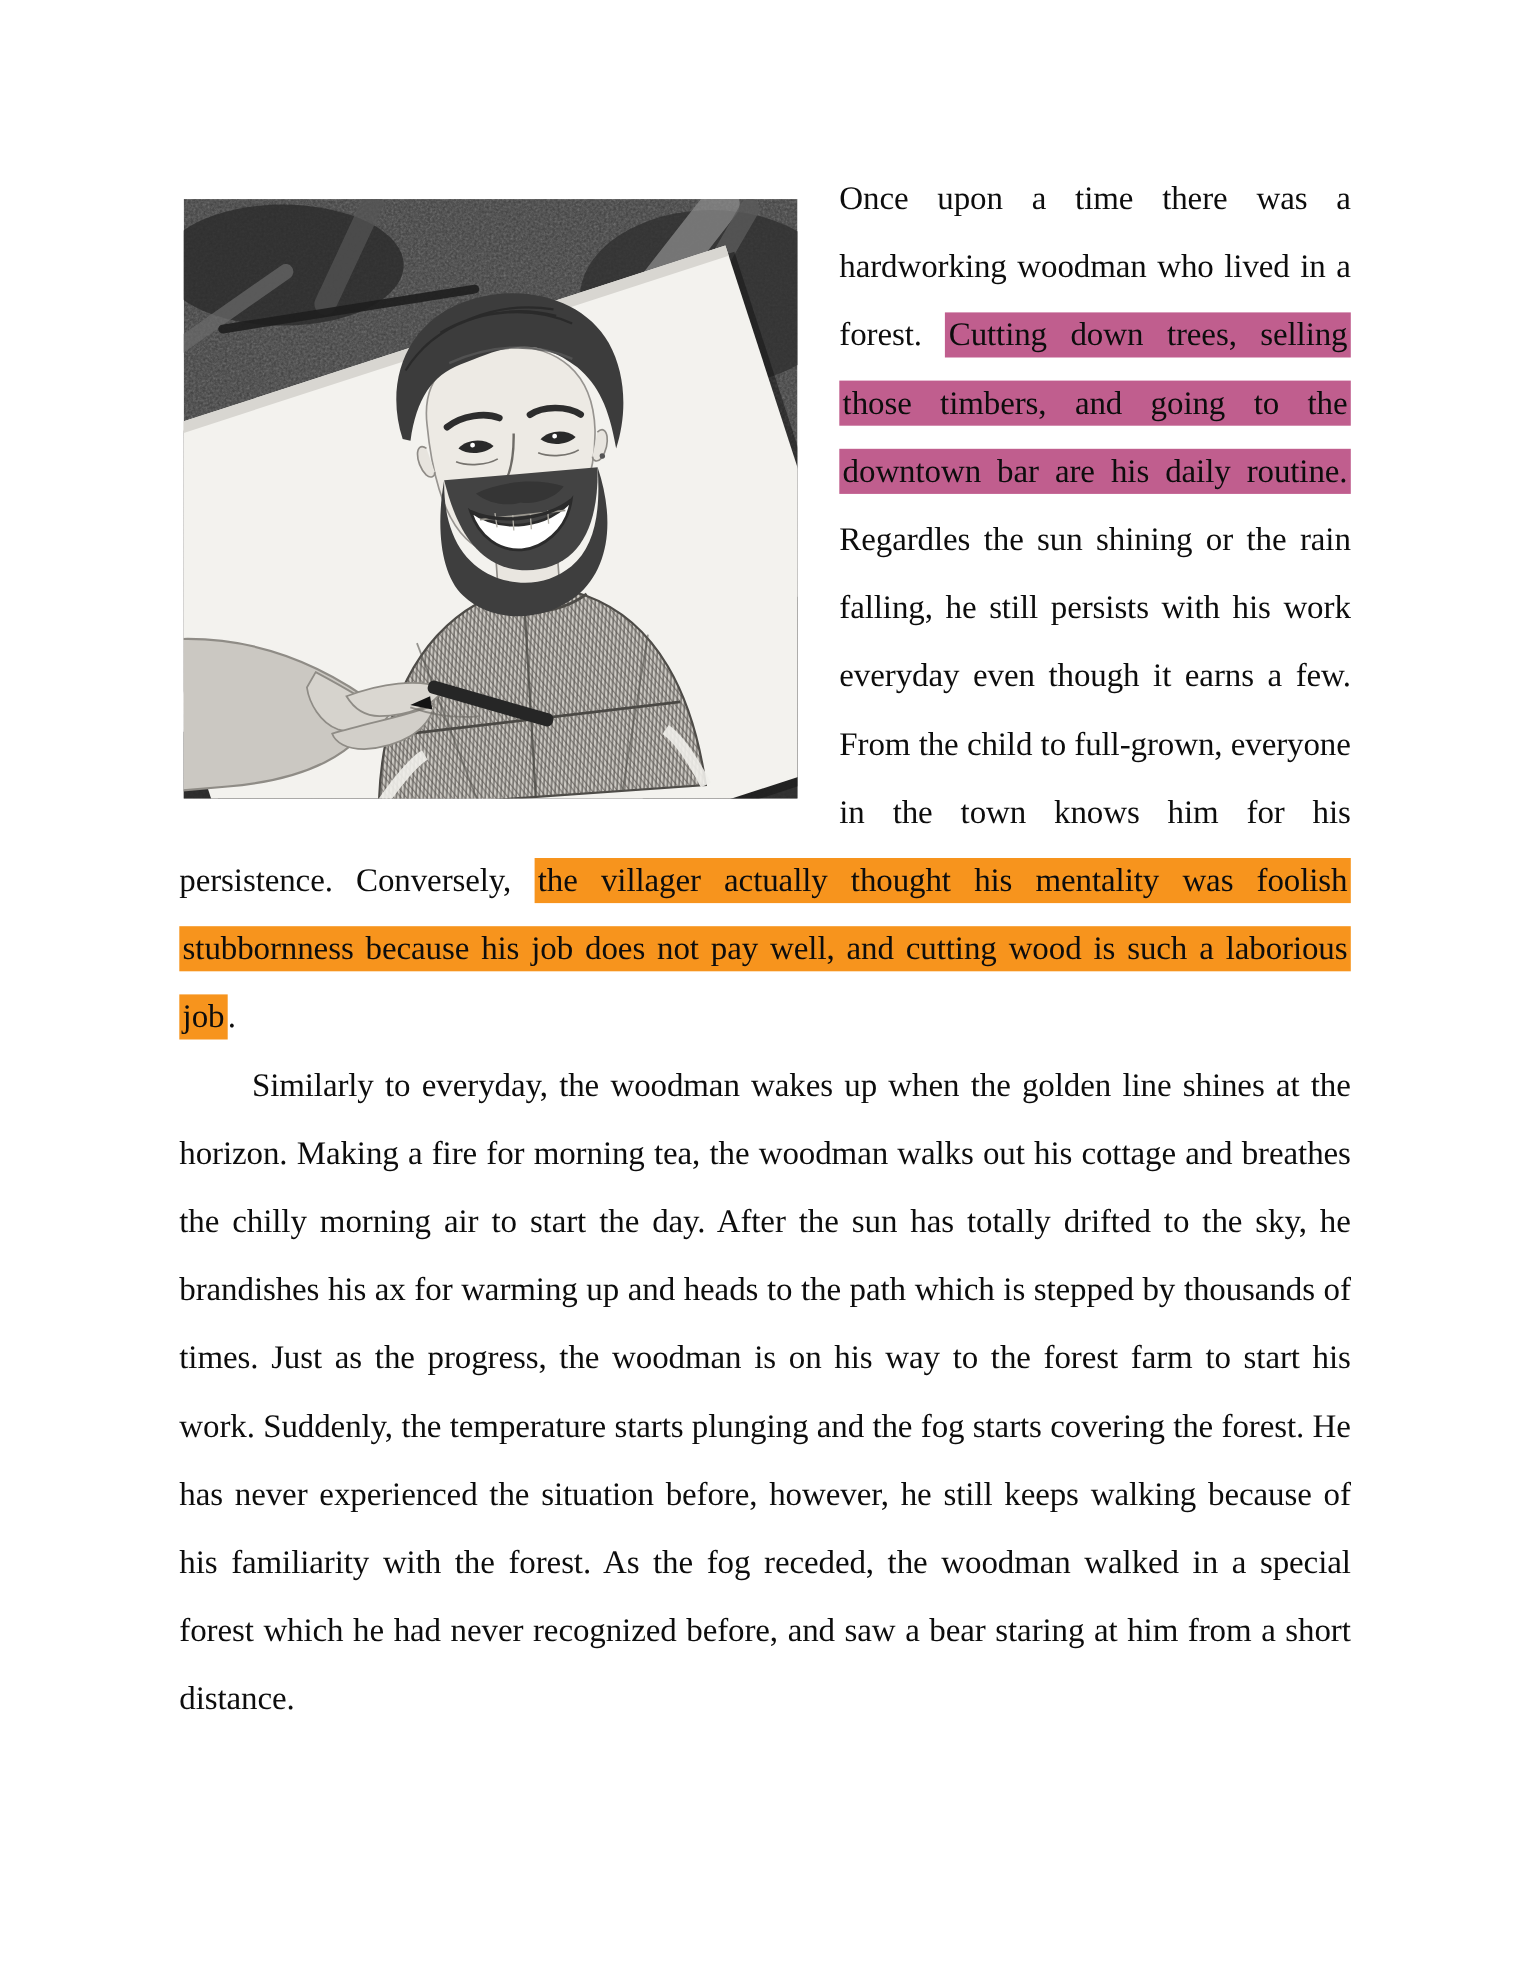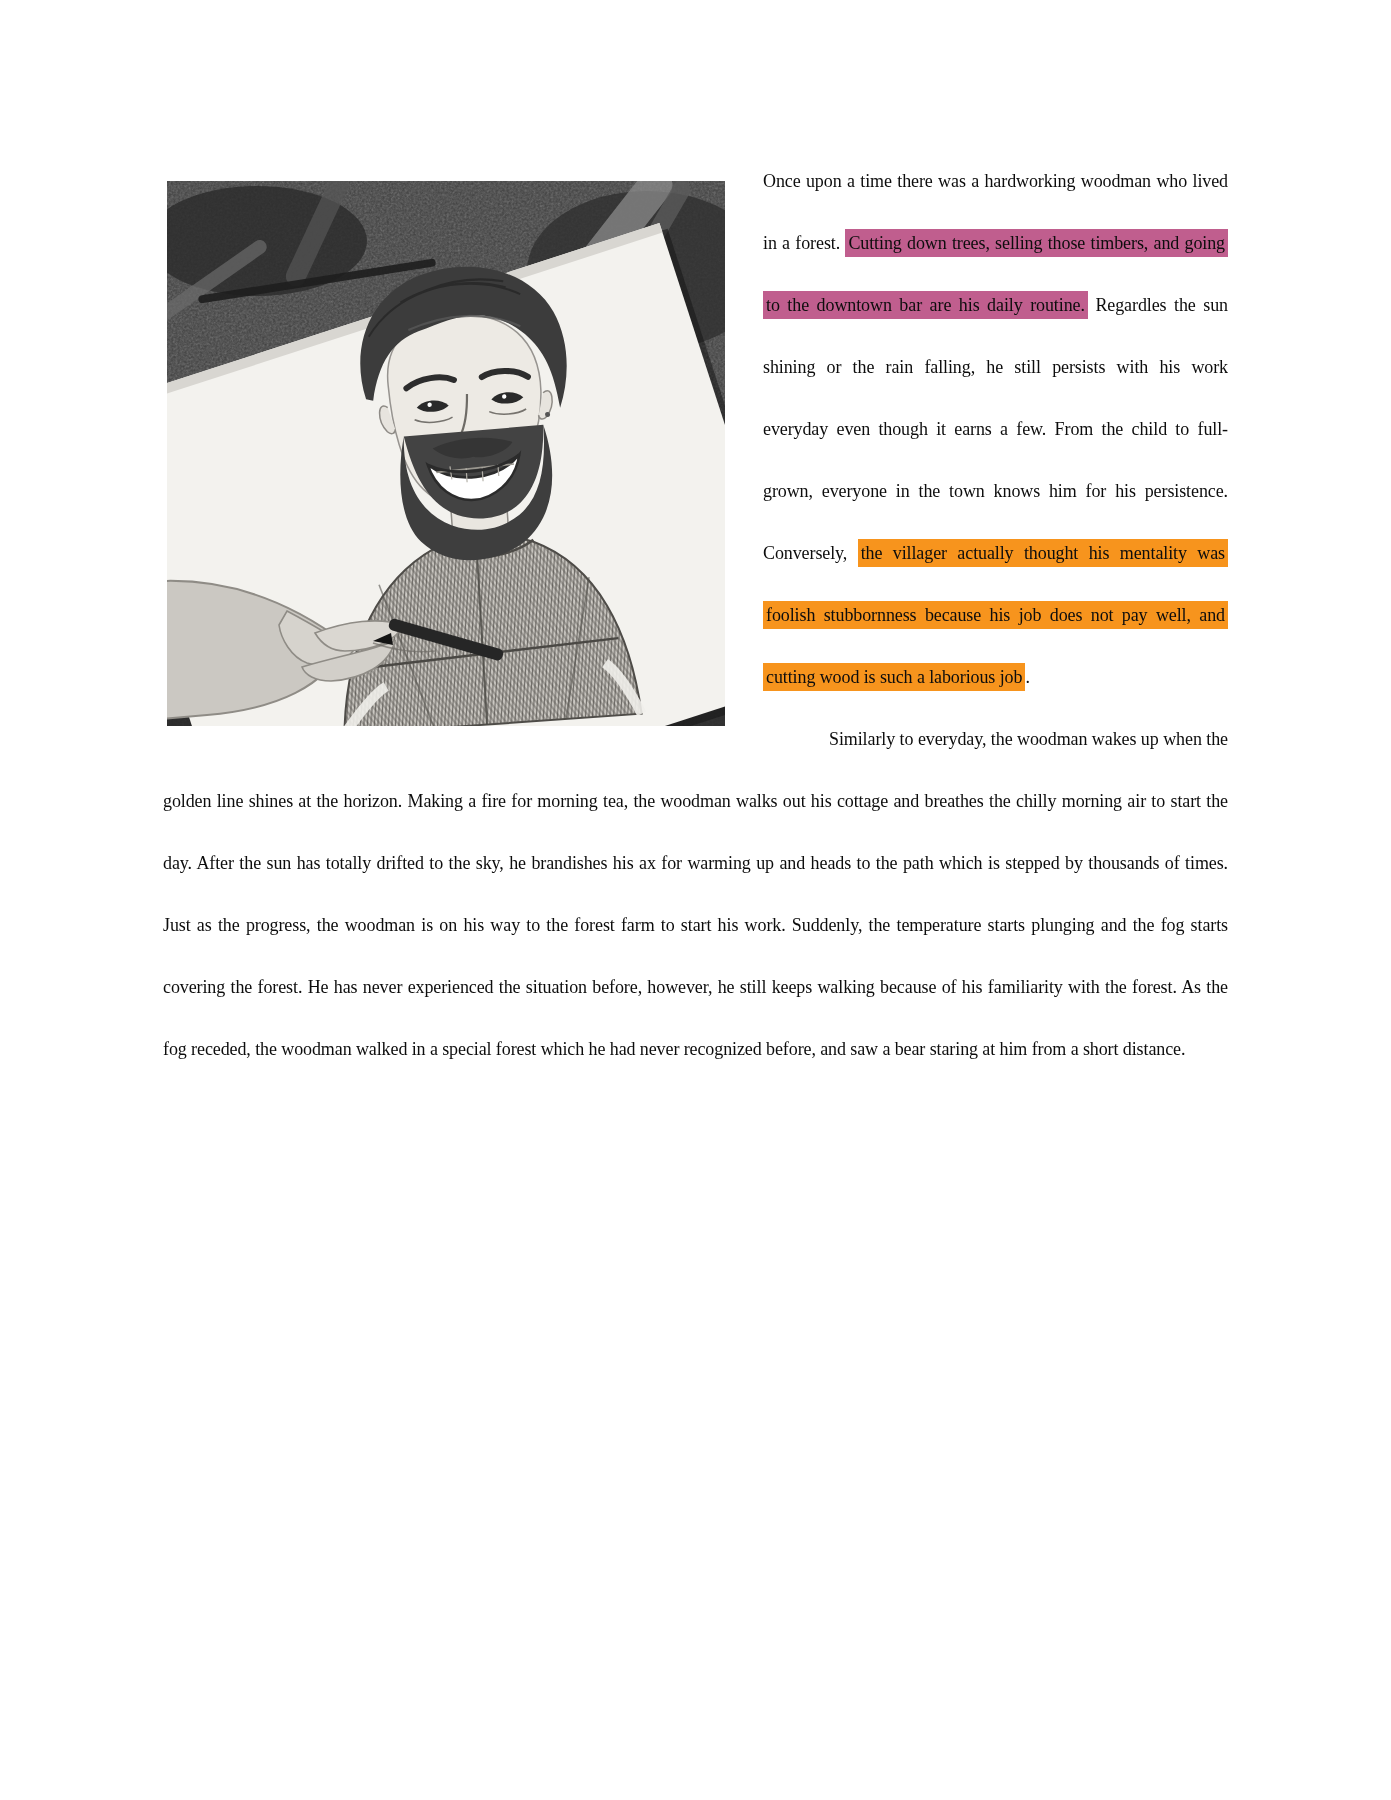--- a/index.html
+++ b/index.html
@@ -13,21 +13,21 @@
     background:var(--page-bg);
     font-family:"Liberation Serif","DejaVu Serif",serif;
     color:#0d0d0d;
     position:relative;
     overflow:hidden;
   }
   .content{
     position:absolute;
     left:163px;top:150px;
     width:1065px;
-    font-size:18px;
+    font-size:30px;
     line-height:62px;
     text-align:justify;
     letter-spacing:-0.1px;
   }
   .content p{margin:0;padding:0;}
   .para-indent{text-indent:66px;}
   figure.photo{
     float:left;
     width:558px;height:545px;
     margin:31px 38px 40px 4px;

